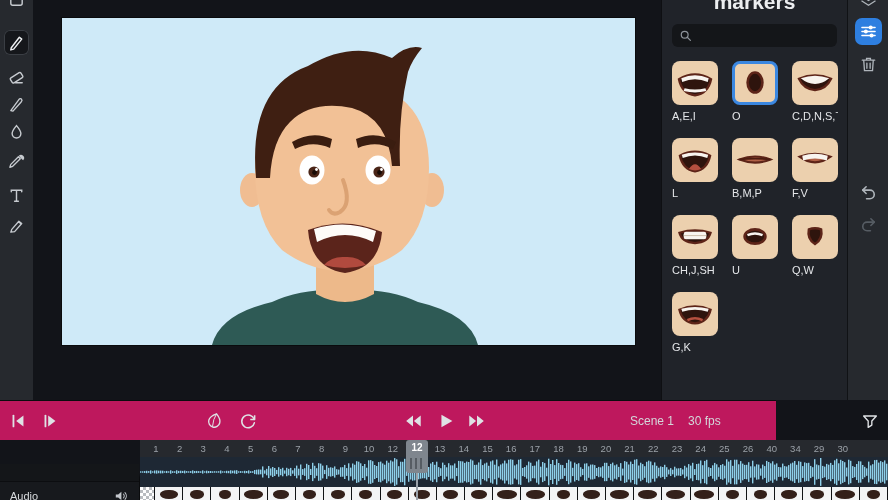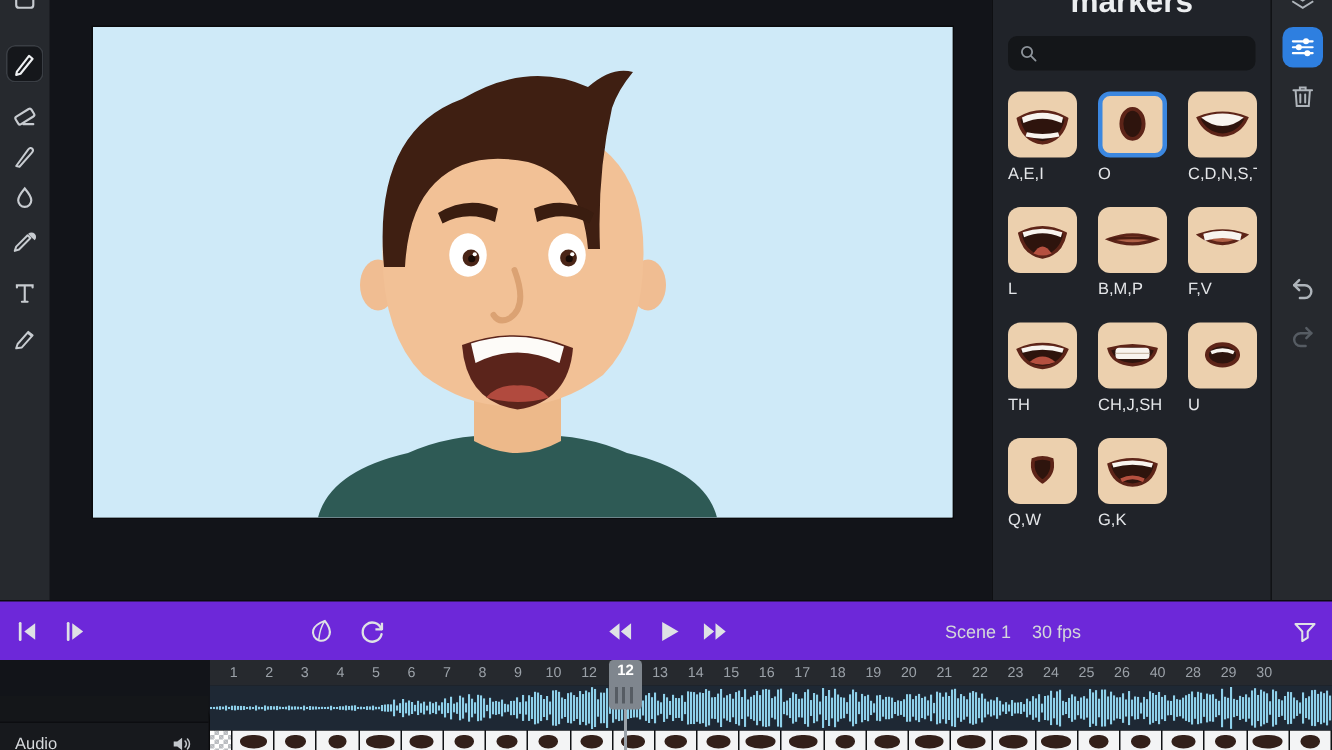--- a/index.html
+++ b/index.html
@@ -35,21 +35,21 @@
 
   
   .right-strip{position:absolute;left:847px;top:0;width:41px;height:400px;background:#26292e;border-left:1px solid #101215;box-sizing:border-box;}
   .stool{position:absolute;left:8px;width:25px;height:25px;display:flex;align-items:center;justify-content:center;color:#aeb4ba;cursor:pointer;}
   .stool svg{width:21px;height:21px;}
   .stool.clipped{top:-12px;height:22px;overflow:hidden;}
   .stool.blue-btn{left:7px;width:27px;height:27px;background:#2e7fe0;border-radius:7px;color:#fff;}
   .stool.dim{color:#565c63;}
 
   
-  .transport{position:absolute;left:0;top:400px;width:888px;height:40px;background:#6d28d9;border-top:1px solid #0b0c0e;box-sizing:border-box;z-index:3;}
+  .transport{position:absolute;left:0;top:400px;width:776px;height:40px;background:#be185d;border-top:1px solid #0b0c0e;box-sizing:border-box;z-index:3;}
   .tbtn{position:absolute;top:8px;width:24px;height:24px;display:flex;align-items:center;justify-content:center;color:#dfe2e5;cursor:pointer;}
   .tbtn svg{width:20px;height:20px;}
   .ttext{position:absolute;top:13px;font-size:12px;color:#d4d7da;}
 
   
   .hdr-col{position:absolute;left:0;top:464px;width:140px;height:60px;border-right:1px solid #0a0b0d;box-sizing:border-box;z-index:2;border-radius:16px;}
   .hdr-ruler{height:17px;background:#141619;}
   .hdr-audio{height:30px;background:#17191d;border-top:1px solid #0c0d10;border-bottom:1px solid #0c0d10;box-sizing:border-box;display:flex;align-items:center;padding:0 10px;}
   .hdr-audio .lbl{flex:1;font-size:11px;color:#d7dadd;}
   .hdr-audio svg{width:16px;height:16px;color:#c3c7cc;}
@@ -240,30 +240,20 @@
         <div class="mouth-label">B,M,P</div>
       </div>
       <div class="mouth-cell">
         <div class="mouth-thumb">
             <svg viewBox="0 0 46 36">
               <path d="M6.5 14.5Q23 8.5 39.5 14.5Q23 26.5 6.5 14.5Z" fill="#b06046" stroke="#5d2418" stroke-width="2.2"></path>
               <path d="M9.5 13.5Q23 9.5 36.5 13.5L35.5 18.5Q23 14.5 10.5 18.5Z" fill="#f8f4ef"></path>
             </svg>
           </div>
         <div class="mouth-label">F,V</div>
-      </div>
-      <div class="mouth-cell">
-        <div class="mouth-thumb">
-            <svg viewBox="0 0 46 36">
-              <path d="M6 14Q23 6.5 40 14Q35 25.5 23 26.5Q11 25.5 6 14Z" fill="#2e140d" stroke="#5d2418" stroke-width="2.4"></path>
-              <path d="M8 13Q23 8.5 38 13L37 16Q23 12 9 16Z" fill="#f8f4ef"></path>
-              <path d="M14 22.5Q23 15 32 22.5Q23 26.5 14 22.5Z" fill="#b5503f"></path>
-            </svg>
-          </div>
-        <div class="mouth-label">TH</div>
       </div>
       <div class="mouth-cell">
         <div class="mouth-thumb">
             <svg viewBox="0 0 46 36">
               <path d="M6.5 13.5Q23 8.5 39.5 13.5Q37 23.5 23 24.5Q9 23.5 6.5 13.5Z" fill="#2e140d" stroke="#5d2418" stroke-width="2.4"></path>
               <rect x="11" y="12.5" width="24" height="8" rx="2.5" fill="#f8f4ef"></rect>
               <path d="M11 16.5h24" stroke="#cbbba9" stroke-width="1"></path>
             </svg>
           </div>
         <div class="mouth-label">CH,J,SH</div>
@@ -444,21 +434,21 @@
       <span class="frame-num">18</span>
       <span class="frame-num">19</span>
       <span class="frame-num">20</span>
       <span class="frame-num">21</span>
       <span class="frame-num">22</span>
       <span class="frame-num">23</span>
       <span class="frame-num">24</span>
       <span class="frame-num">25</span>
       <span class="frame-num">26</span>
       <span class="frame-num">40</span>
-      <span class="frame-num">28</span>
+      <span class="frame-num">34</span>
       <span class="frame-num">29</span>
       <span class="frame-num">30</span>
     </div>
 
   <div class="audio-lane">
     <svg viewBox="0 0 748 30" preserveAspectRatio="none">
         <g fill="#8ed0ea">
           <rect x="0" y="14.3" width="1.4" height="1.4"></rect>
           <rect x="2" y="14.3" width="1.4" height="1.4"></rect>
           <rect x="4" y="14.1" width="1.4" height="1.8"></rect>

